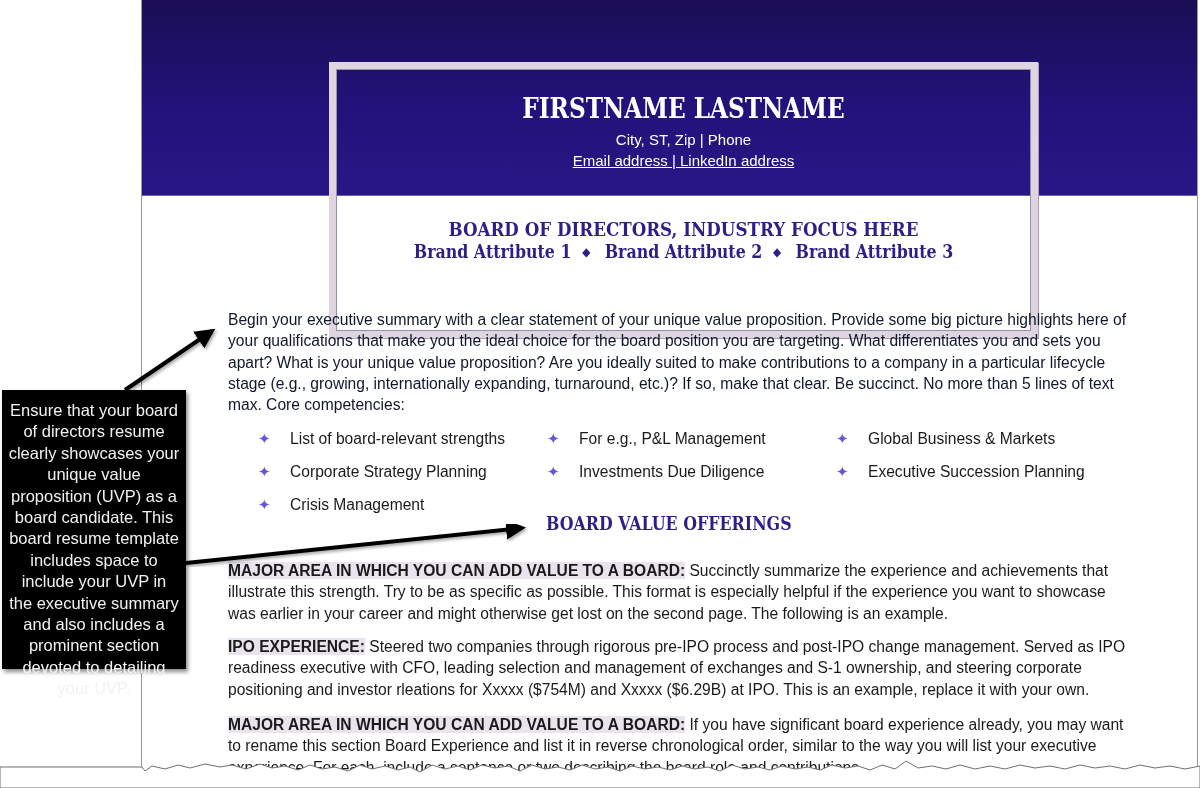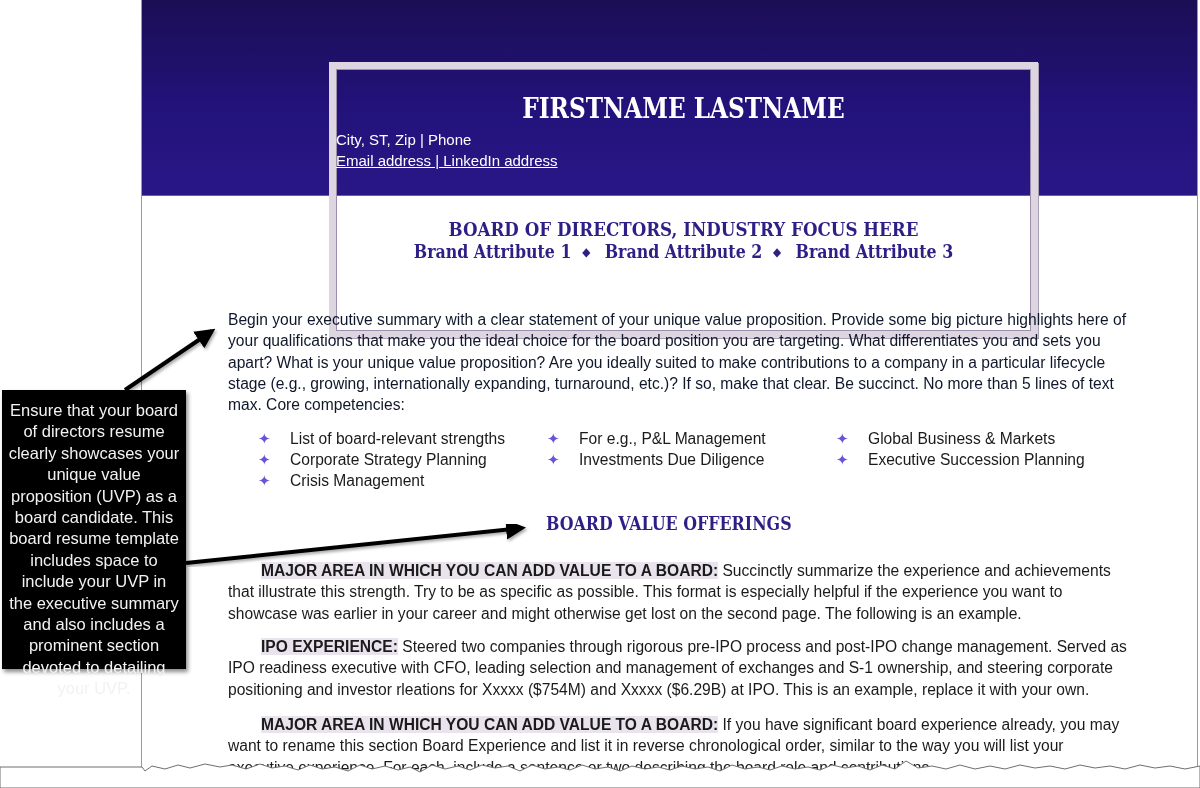--- a/index.html
+++ b/index.html
@@ -25,21 +25,21 @@
     border:7px solid #ddd5e0;
     box-shadow: inset 0 0 0 1px #9c8fae, 1px 1px 0 #a99fb5;
   }
   .frame .name {
     position:absolute; left:0; right:0; top:24px; text-align:center;
     font-family:"DejaVu Serif", serif; font-weight:bold; font-size:27px;
     color:#ffffff; letter-spacing:0px;
     transform:scaleX(0.86);
   }
   .frame .contact {
-    position:absolute; left:0; right:0; text-align:left;
+    position:absolute; left:0; right:0; text-align:center;
     font-family:"Liberation Sans", sans-serif; font-size:15px; color:#ffffff;
   }
   .frame .c1 { top:62px; }
   .frame .c2 { top:83px;text-decoration:underline; }
   .frame .headline {
     position:absolute; left:0; right:0; top:149px; text-align:center;
     font-family:"DejaVu Serif", serif; font-weight:bold; font-size:19px;
     color:#2e1f86; transform:scaleX(0.88);
   }
   .frame .attrs {
@@ -49,38 +49,38 @@
   }
   .attrs .sep { font-size:12px; margin:0 10px 0 6px; vertical-align:2px; }
 
   .summary {
     position:absolute; left:228px; top:309px; width:905px;
     font-size:15.6px; line-height:21.3px; color:#0f172a;
   }
   .competencies {
     position:absolute; left:258px; top:428px; width:900px;
     display:grid; grid-template-columns:289px 289px 300px;
-    row-gap:0px;
+    row-gap:12px;
   }
   .comp-item {
     font-size:15.6px; line-height:21px; color:#1a1a1a; white-space:nowrap;
   }
   .comp-item .star { color:#6b52d8; display:inline-block; width:32px; font-size:15px; }
 
   .section-title {
     position:absolute; left:546px; top:513px;
     font-family:"DejaVu Serif", serif; font-weight:bold; font-size:18px;
     color:#2e1f86; transform:scaleX(0.88); transform-origin:left center;
     white-space:nowrap;
   }
   .para {
     position:absolute; left:228px; width:905px;
     font-size:15.6px; line-height:21.3px; color:#1a1a1a;
   }
-  .para .lead { font-weight:bold; background:#e9e3ee;margin-left:33px; }
+  .para .lead { font-weight:bold; background:#e9e3ee; }
   .p1 { top:560px; }
   .p2 { top:636px; }
   .p3 { top:714px; }
 
   .tear {
     position:absolute; left:0; top:757px; width:1200px; height:31px;
   }
 
   .callout {
     position:absolute; left:2px; top:390px; width:184px; height:279px;

